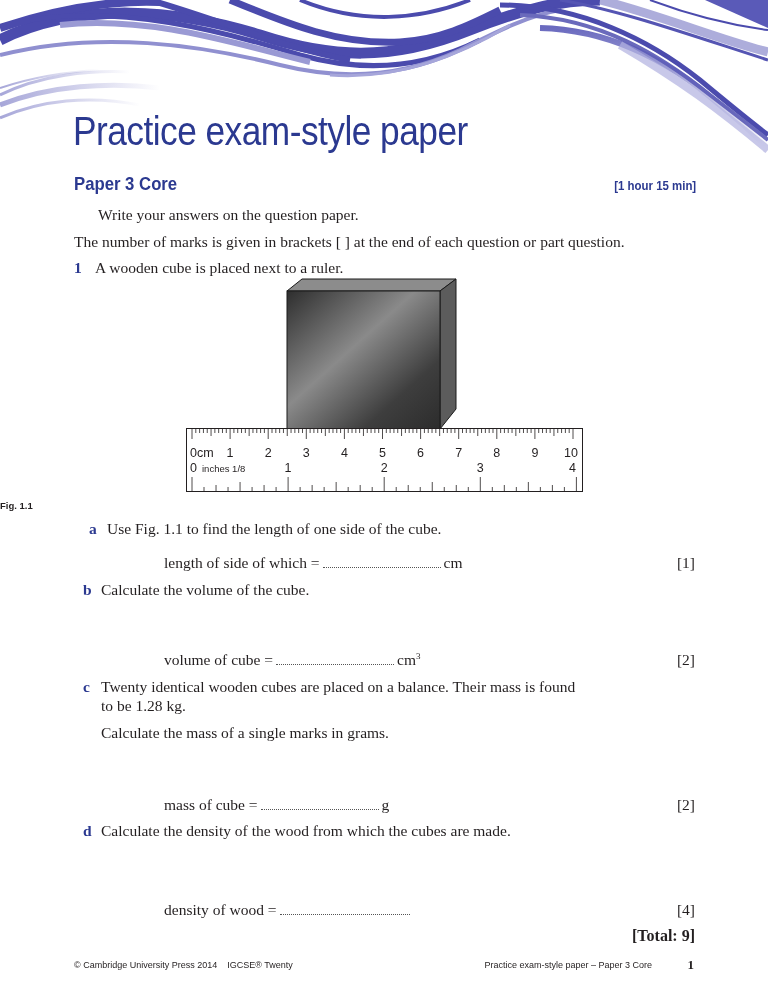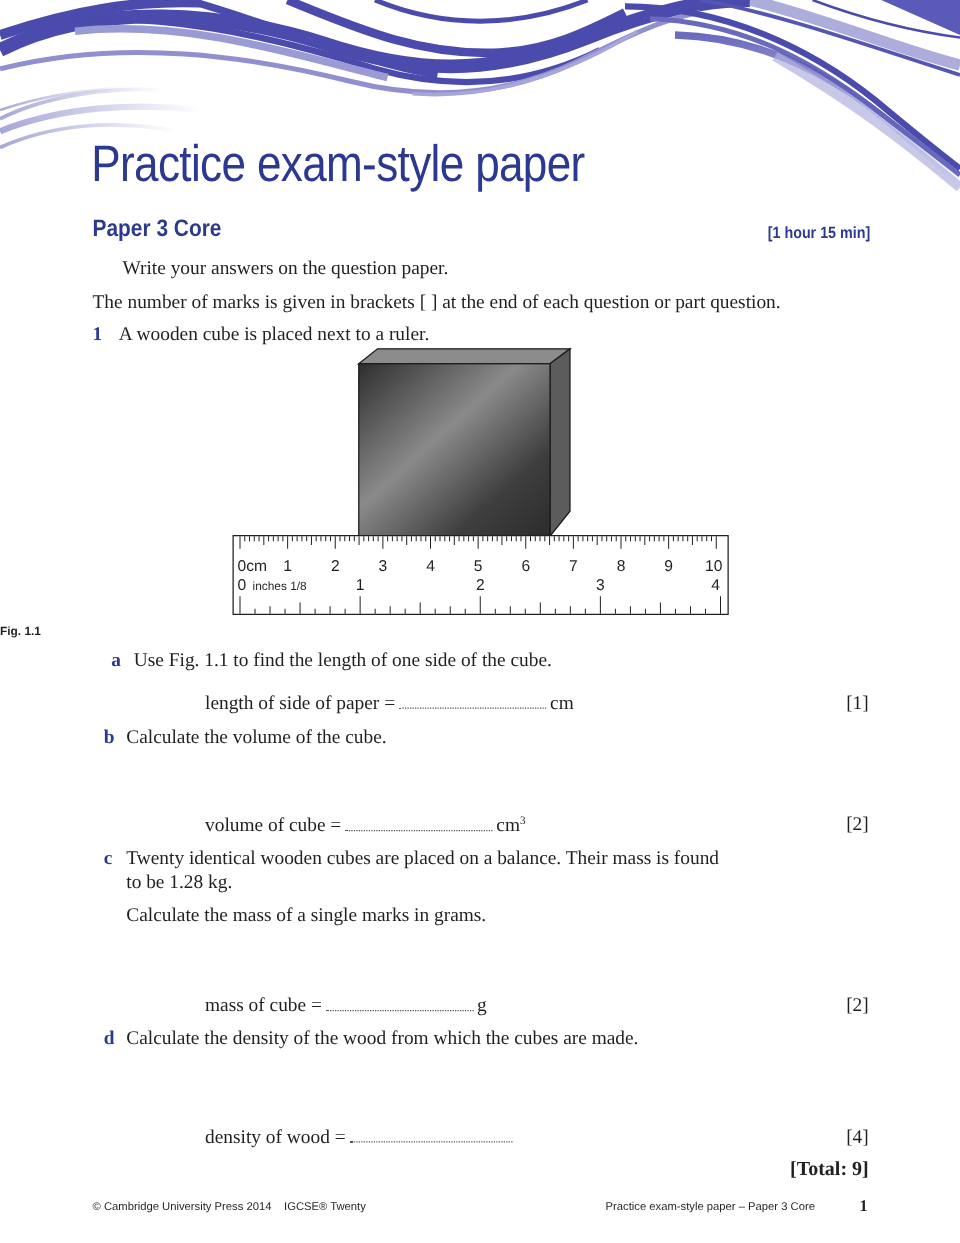--- a/index.html
+++ b/index.html
@@ -285,21 +285,21 @@
       </g>
   </g>
 </svg>
 
 <div class="abs fig-caption">Fig. 1.1</div>
 
 <div class="abs body-text" style="left:89px; top:520px;">
   <span class="label">a</span><span>Use Fig. 1.1 to find the length of one side of the cube.</span>
 </div>
 <div class="abs body-text" style="left:164px; top:554px;">
-  <span>length of side of paper =</span><span class="dots" style="width:118px;"></span><span>cm</span>
+  <span>length of side of which =</span><span class="dots" style="width:118px;"></span><span>cm</span>
 </div>
 <div class="abs marks" style="top:554px;">[1]</div>
 
 <div class="abs body-text" style="left:83px; top:581px;">
   <span class="label">b</span><span>Calculate the volume of the cube.</span>
 </div>
 <div class="abs body-text" style="left:164px; top:651px;">
   <span>volume of cube =</span><span class="dots" style="width:118px;"></span><span>cm</span><sup style="font-size:9px;">3</sup>
 </div>
 <div class="abs marks" style="top:651px;">[2]</div>

